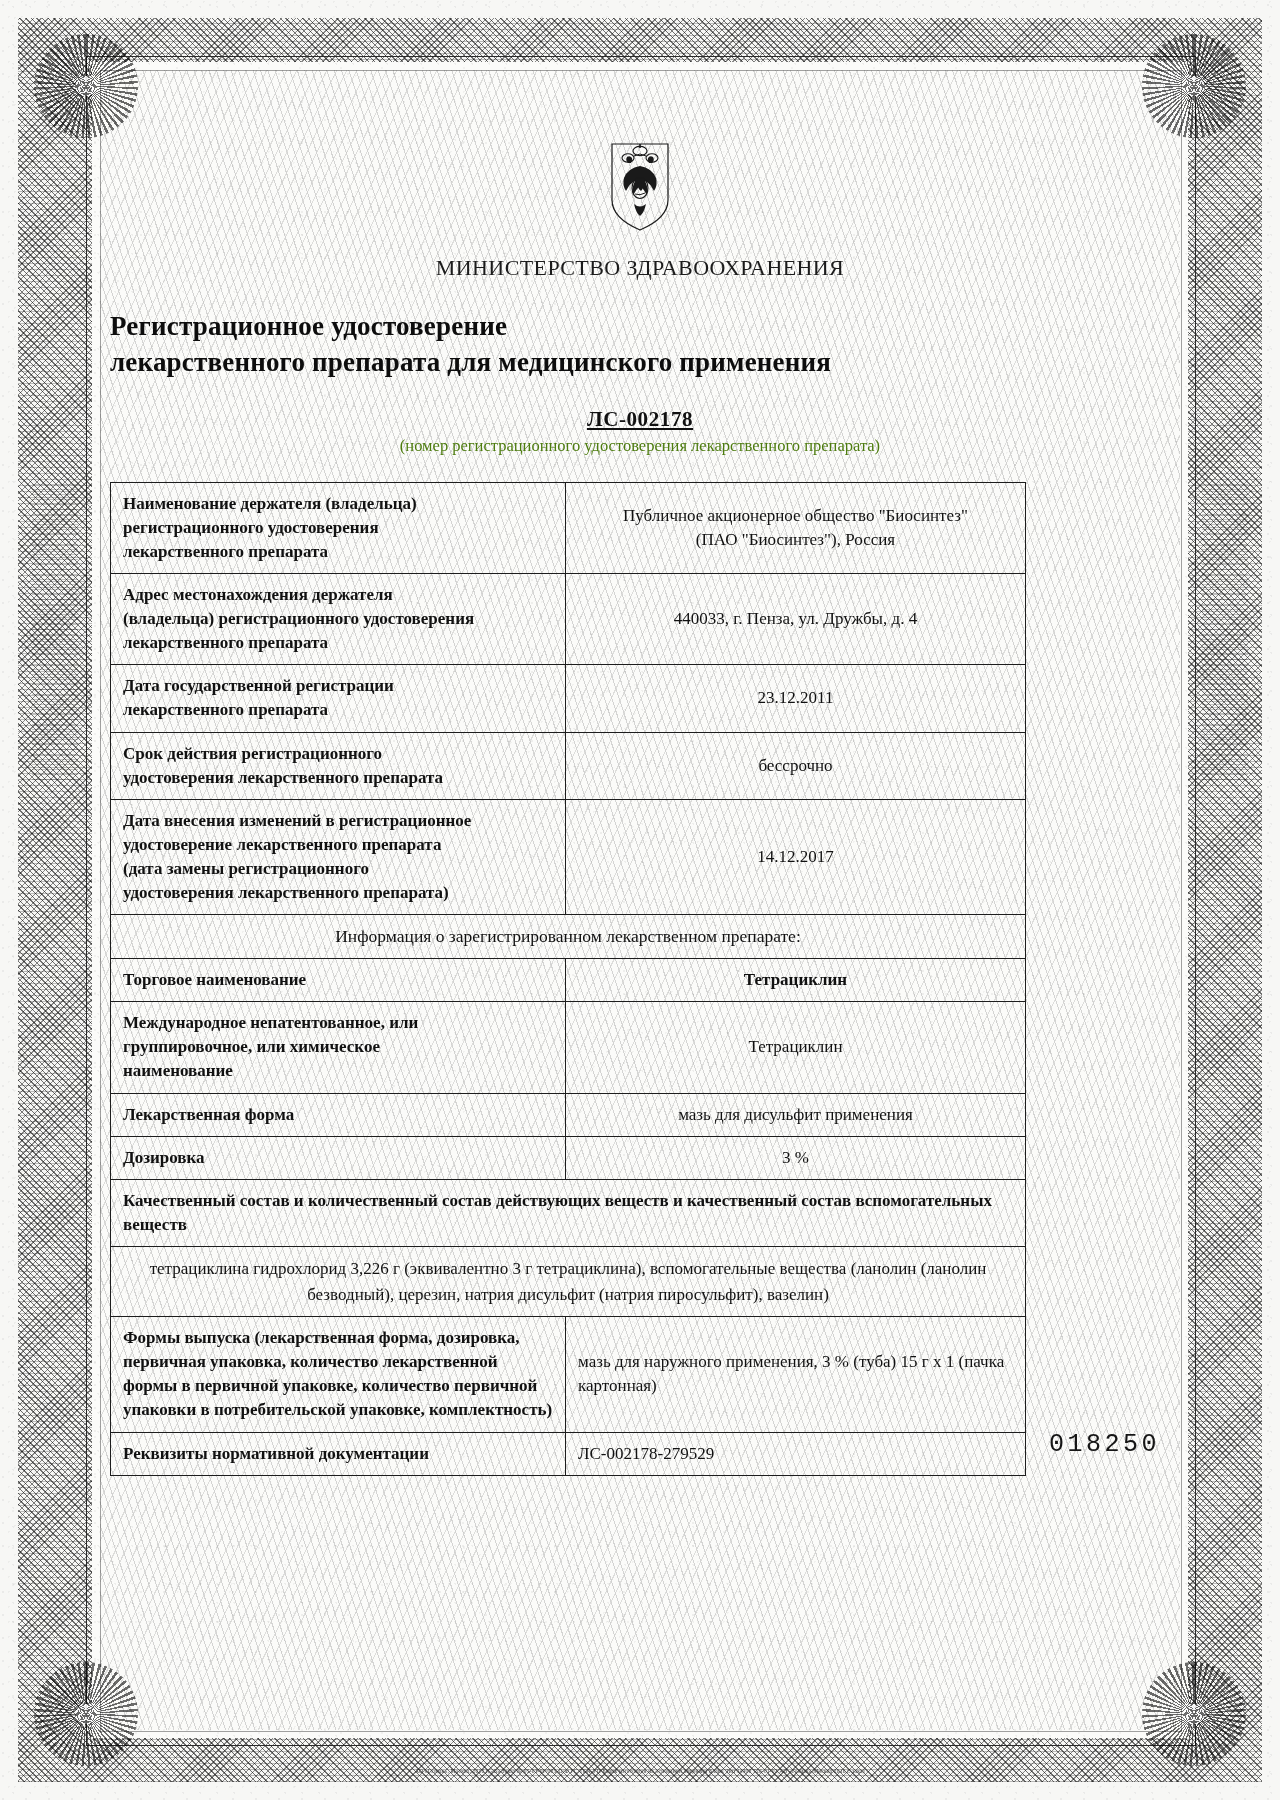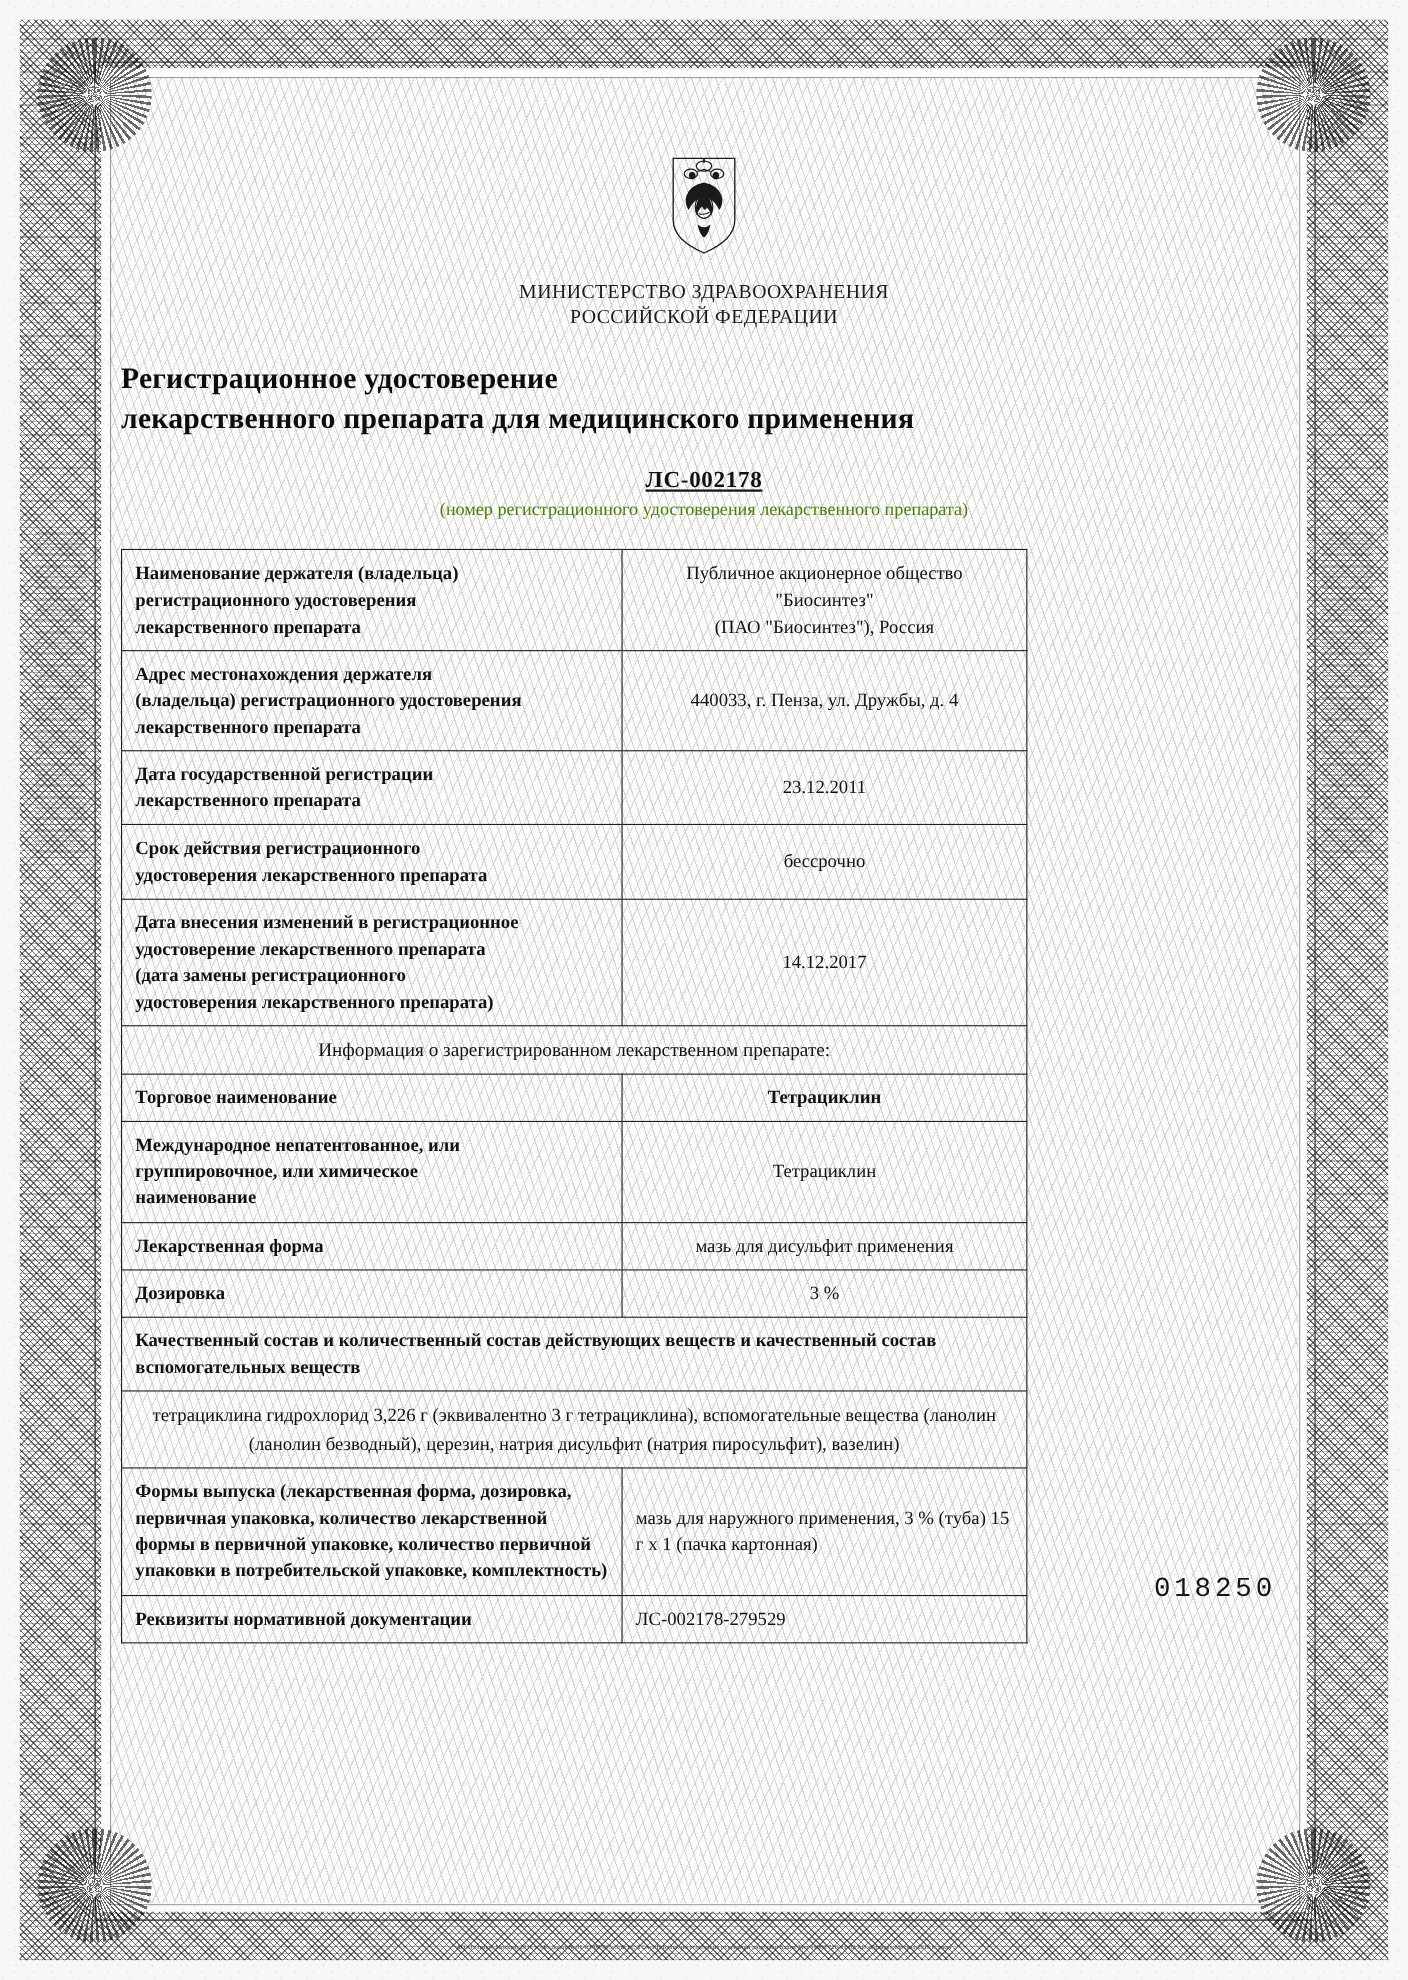--- a/index.html
+++ b/index.html
@@ -123,21 +123,21 @@
   
   #coat-of-arms {
     margin: 58px auto 20px;
     width: 72px; height: 96px;
     display: block;
   }
 
   #ministry-block {
     text-align: center;
     line-height: 1.28;
-    font-size: 18px;
+    font-size: 22px;
     letter-spacing: .4px;
     color: #1b1b1b;
   }
   #ministry-block div { white-space: nowrap; }
 
   #cert-title {
     margin-top: 26px;
     text-align: left;
     font-weight: bold;
     font-size: 27px;
@@ -157,21 +157,21 @@
   #reg-number-caption {
     margin-top: 4px;
     text-align: center;
     font-size: 16.5px;
     color: #4d7c0f;
   }
 
   
   #cert-table {
     margin: 26px 0 0 0;
-    width: 824px;
+    width: 916px;
     border-collapse: collapse;
     table-layout: fixed;
     font-size: 17px;
     line-height: 1.42;
   }
   #cert-table td {
     border: 1.2px solid #1d1d1d;
     padding: 9px 12px;
     vertical-align: top;
   }
@@ -272,21 +272,20 @@
         <path d="M30 66 q6 5 12 0 q-2 9 -6 12 q-4 -3 -6 -12 Z"></path>
 
         <ellipse cx="36" cy="50" rx="8" ry="10.5" fill="none" stroke="#1a1a1a" stroke-width="1.1"></ellipse>
         <path d="M33 46 q3 -3 6 0 q1 4 -2 7 q-3 -2 -4 -7 Z"></path>
         <path d="M31 56 q5 2 10 -1" stroke="#1a1a1a" stroke-width="1" fill="none"></path>
       </g>
     </svg>
 
     <div id="ministry-block">
       <div>МИНИСТЕРСТВО ЗДРАВООХРАНЕНИЯ</div>
-      <div>РОССИЙСКОЙ ФЕДЕРАЦИИ</div>
     </div>
 
     <div id="cert-title">
       <div>Регистрационное удостоверение</div>
       <div>лекарственного препарата для медицинского применения</div>
     </div>
 
     <div id="reg-number">ЛС-002178</div>
     <div id="reg-number-caption">(номер регистрационного удостоверения лекарственного препарата)</div>
 

